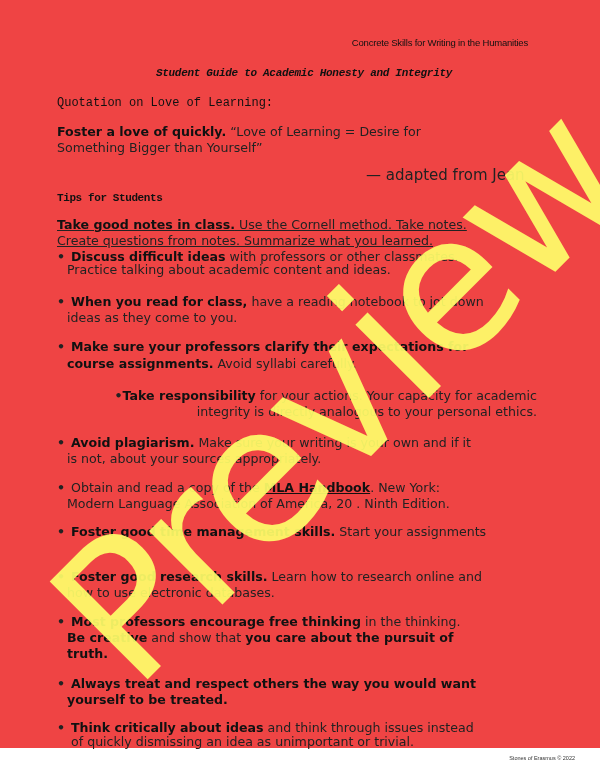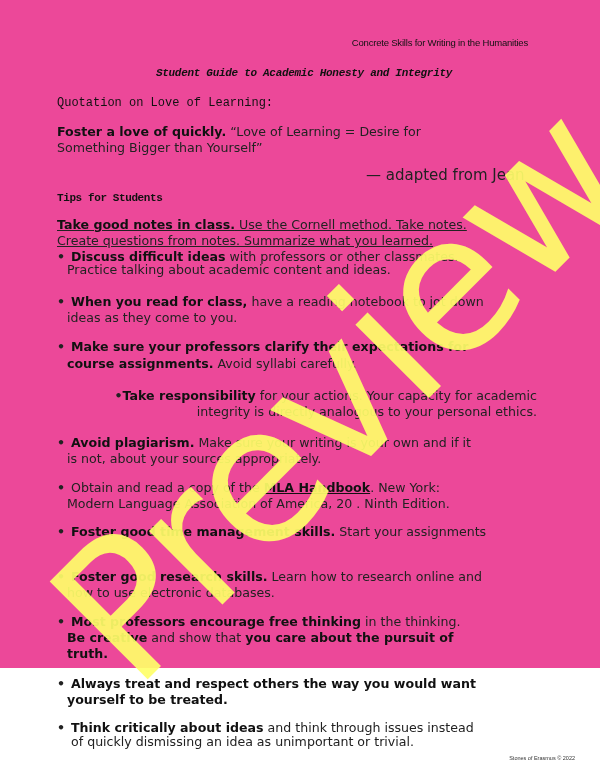--- a/index.html
+++ b/index.html
@@ -1,17 +1,17 @@
 <!DOCTYPE html>
 <html><head>
   <meta charset="utf-8">
   <style>
     html, body { margin: 0; padding: 0; background: #ffffff; }
     body { width: 600px; height: 776px; position: relative; overflow: hidden; }
-    .page { position: absolute; left: 0; top: 0; width: 600px; height: 668px; background: #ec4899; }
+    .page { position: absolute; left: 0; top: 0; width: 600px; height: 748px; background: #ef4444; }
     .header-note {
       position: absolute; left: 0; top: 37px; width: 528px; text-align: right;
       font-family: "Liberation Sans", sans-serif; font-size: 9.5px; color: #111;
       letter-spacing: -0.2px;
     }
     .title {
       position: absolute; left: 34px; top: 67px; width: 540px;
       font-family: "Liberation Mono", monospace; font-style: italic; font-weight: bold;
       font-size: 11px; color: #111; white-space: nowrap; letter-spacing: -0.3px; text-align: center;
     }

